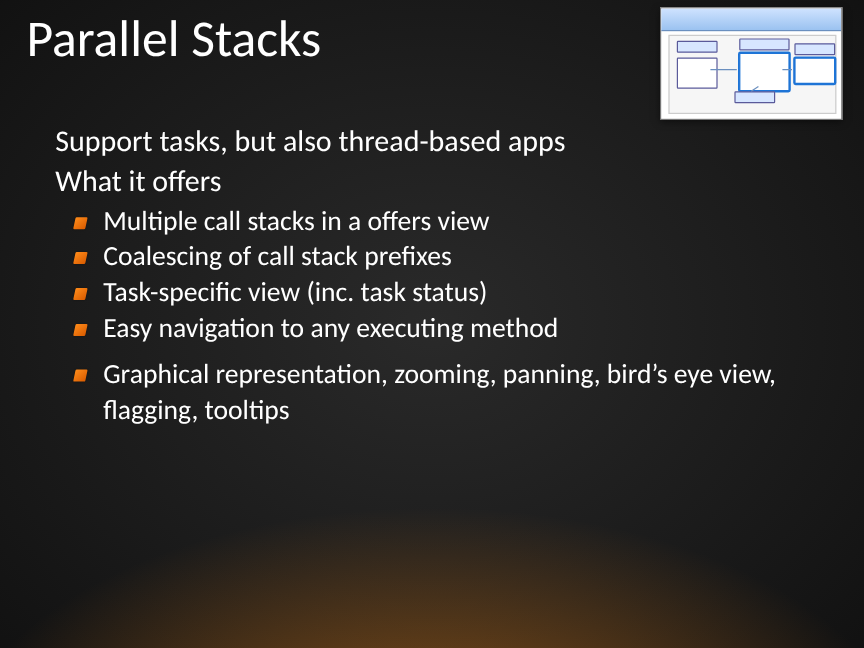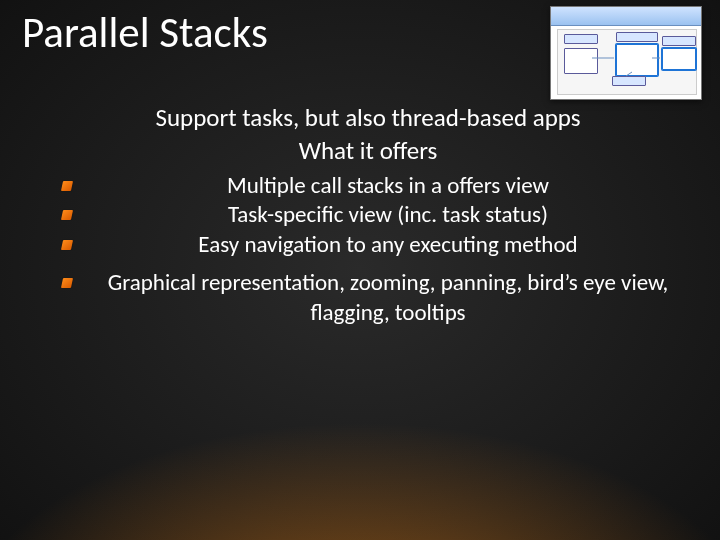--- a/index.html
+++ b/index.html
@@ -4,21 +4,20 @@
 <style>
   html,body{margin:0;padding:0;width:720px;height:540px;overflow:hidden;font-family:Calibri,'Segoe UI',Arial,sans-serif;}
   .slide{
     position:relative;
     width:720px;height:540px;
     background:
       radial-gradient(ellipse 900px 500px at 50% 120%, rgba(255,140,20,0.55) 0%, rgba(255,140,20,0) 45%),
       radial-gradient(ellipse 1000px 800px at 50% 50%, #2a2a2a 0%, #000 85%);
     color:#fff;
     box-sizing:border-box;
-    text-align:center;
   }
   .title{
     position:absolute;
     left:22px;top:6px;
     font-size:43px;
     font-weight:400;
     color:#fff;
   }
   .body{
     position:absolute;
@@ -101,20 +100,21 @@
     </div>
   </div>
 
   <div class="title">Parallel Stacks</div>
 
   <div class="body">
     <p class="p1">Support tasks, but also thread-based apps</p>
     <p class="p1">What it offers</p>
     <ul class="bl">
       <li>Multiple call stacks in a offers view</li>
+      <li>Coalescing of call stack prefixes</li>
       <li>Task-specific view (inc. task status)</li>
       <li>Easy navigation to any executing method</li>
     </ul>
     <ul class="bl">
       <li>Graphical representation, zooming, panning, bird’s eye view, flagging, tooltips</li>
     </ul>
   </div>
 
 </div>
 

